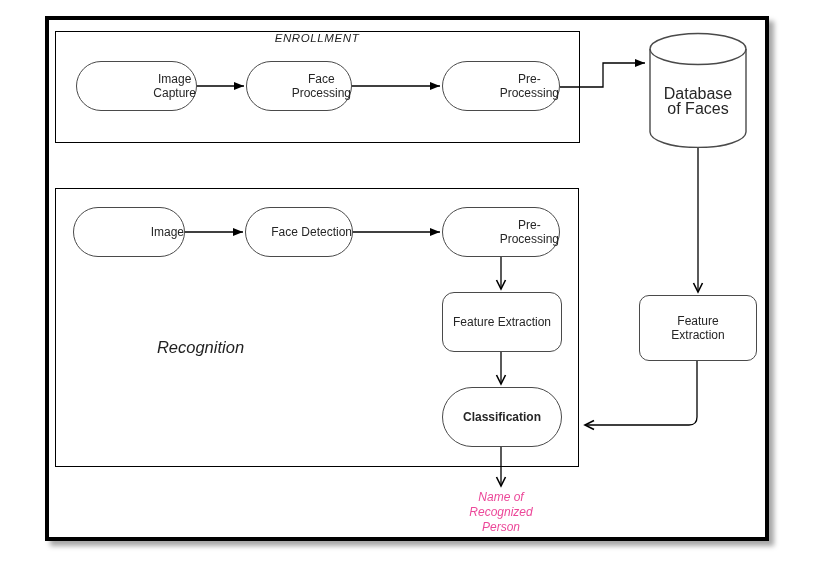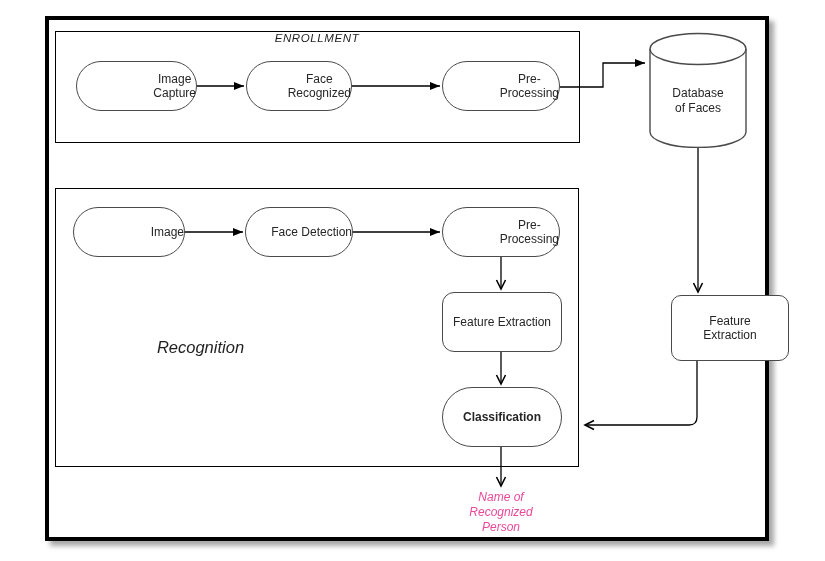--- a/index.html
+++ b/index.html
@@ -73,34 +73,34 @@
   .rounded { border-radius: 12px; }
 
   .n-image-capture   { left: 76px;  top: 61px;  width: 121px; height: 50px; }
   .n-face-det-enr    { left: 246px; top: 61px;  width: 106px; height: 50px; }
   .n-pre-proc-enr    { left: 442px; top: 61px;  width: 118px; height: 50px; }
   .n-image           { left: 73px;  top: 207px; width: 112px; height: 50px; }
   .n-face-det-rec    { left: 245px; top: 207px; width: 108px; height: 50px; }
   .n-pre-proc-rec    { left: 442px; top: 207px; width: 118px; height: 50px; }
   .n-feat-ext        { left: 442px; top: 292px; width: 120px; height: 60px; }
   .n-classification  { left: 442px; top: 387px; width: 120px; height: 60px; }
-  .n-feat-ext-db     { left: 639px; top: 295px; width: 118px; height: 66px; border-radius: 10px; margin-left: 32px; }
+  .n-feat-ext-db     { left: 639px; top: 295px; width: 118px; height: 66px; border-radius: 10px; }
 
   .cylinder-wrap {
     position: absolute;
     left: 649px; top: 32px; width: 98px; height: 116px;
     z-index: 2;
   }
   .cylinder-wrap svg { position: absolute; left: 0; top: 0; }
   .cylinder-label {
     position: absolute;
     left: 0; top: 54px; width: 98px;
     text-align: center;
     color: #262626;
-    font-size: 12px;
+    font-size: 16px;
     line-height: 15px;
     white-space: pre-line;
   }
 
   .output-label {
     position: absolute;
     left: 431px; top: 490px; width: 140px;
     text-align: center;
     color: #ec4899;
     font-size: 12px;
@@ -126,21 +126,21 @@
 
   <div class="group-box enrollment-box"></div>
   <div class="group-label enrollment-label">ENROLLMENT</div>
 
   <div class="node stadium n-image-capture">
     <span>Image
 Capture</span>
   </div>
   <div class="node stadium n-face-det-enr">
     <span>Face
-Recognized</span>
+Processing</span>
   </div>
   <div class="node stadium n-pre-proc-enr">
     <span>Pre-
 Processing</span>
   </div>
 
   <div class="cylinder-wrap">
     <svg width="98" height="116" viewBox="0 0 98 116">
       <path d="M1,17 A48,15.5 0 0 1 97,17 L97,100 A48,15.5 0 0 1 1,100 Z" fill="#ffffff" stroke="#4a4a4a" stroke-width="1.4"></path>
       <path d="M1,17 A48,15.5 0 0 0 97,17" fill="none" stroke="#4a4a4a" stroke-width="1.4"></path>

